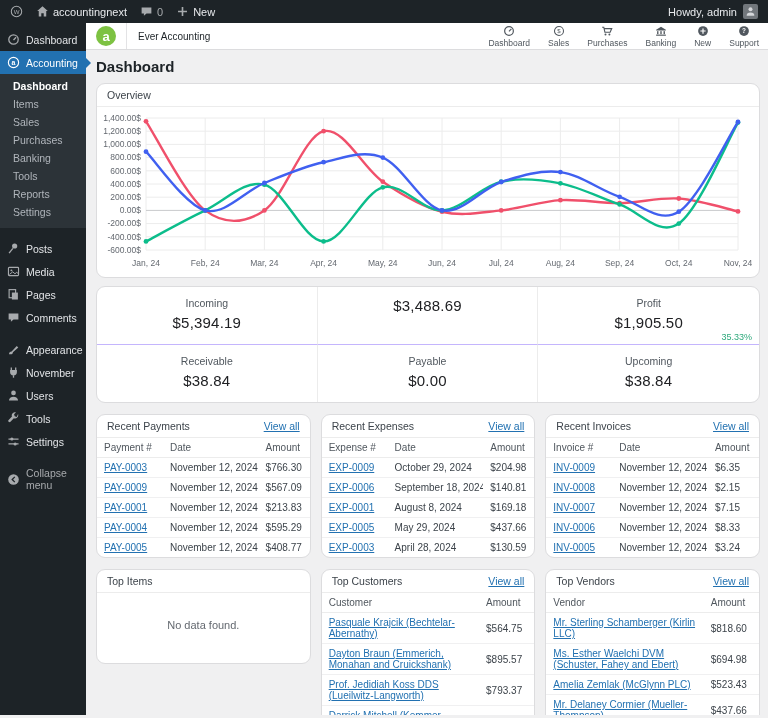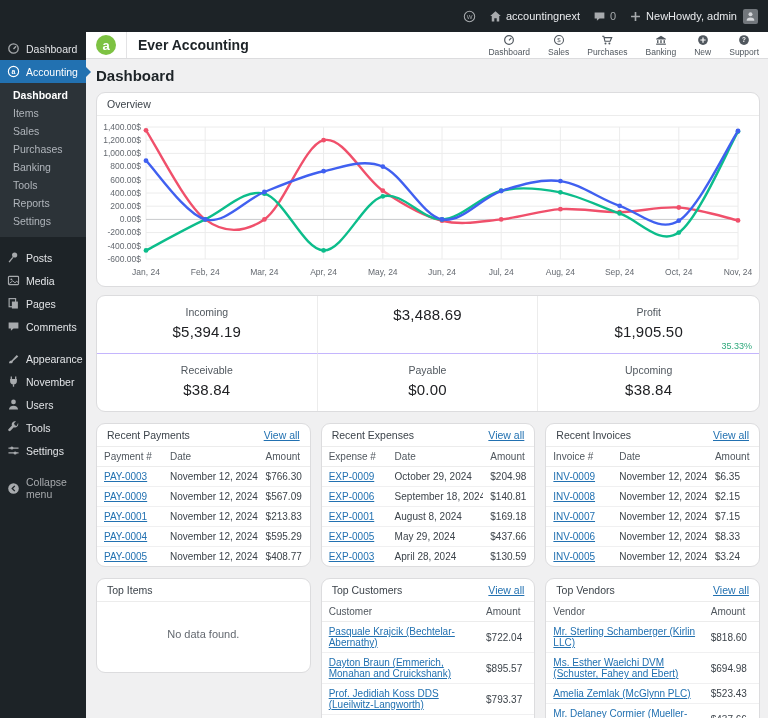--- a/index.html
+++ b/index.html
@@ -7,22 +7,22 @@
   body {
     width:768px; height:718px; overflow:hidden;
     font-family:"Liberation Sans", sans-serif;
     font-size:11px; color:#3c434a; background:#f0f0f1;
   }
   a { color:#2271b1; }
   svg { display:block; }
 
   
   #adminbar {
-    height:32px; background:#1d2327; color:#e8eaed;
-    display:flex; align-items:center; justify-content:flex-end;
+    height:23px; background:#1d2327; color:#e8eaed;
+    display:flex; align-items:center; justify-content:space-between;
     padding:0 10px; font-size:11px; position:relative; z-index:40;
   }
   .ab-left { display:flex; align-items:center; gap:13px; }
   .ab-item { display:flex; align-items:center; gap:4px; color:#e8eaed; cursor:pointer; }
   .ab-item .ic { width:13px; height:13px; color:#a7aaad; }
   .ab-right { display:flex; align-items:center; gap:6px; }
   .avatar { width:15px; height:15px; background:#72777c; border-radius:2px; display:flex; align-items:center; justify-content:center; color:#d5d7da; }
   .avatar svg { width:11px; height:11px; }
 
   
@@ -51,21 +51,21 @@
   .sb-item.collapse { color:#a7aaad; }
 
   
   #main { flex:1; display:flex; flex-direction:column; min-width:0; }
 
   #plugin-header {
     height:27px; background:#fff; border-bottom:1px solid #dcdcde;
     display:flex; align-items:center; flex-shrink:0;
   }
   .logo-box { width:41px; height:100%; display:flex; align-items:center; justify-content:center; border-right:1px solid #e3e3e5; }
-  #plugin-title { font-size:14px; font-weight:bold; color:#1d2327; margin-left:11px; }
+  #plugin-title { font-size:10px; font-weight:normal; color:#1d2327; margin-left:11px; }
   #header-nav { margin-left:auto; display:flex; align-items:stretch; height:100%; }
   .hn-item {
     display:flex; flex-direction:column; align-items:center; justify-content:center;
     padding:0 9px; gap:1px; font-size:8.5px; color:#50575e; cursor:pointer;
   }
   .hn-item .ic { width:12px; height:12px; color:#50575e; }
 
   
   #content { flex:1; padding:6px 8px 0 10px; overflow:hidden; }
   #page-title { font-size:15px; font-weight:600; color:#1d2327; margin:2px 0 8px 0; }
@@ -613,21 +613,21 @@
             <table>
               <thead>
                 <tr>
                   <th class="wrap" style="width:74%">Customer</th>
                   <th class="" style="width:26%">Amount</th>
                 </tr>
               </thead>
               <tbody>
                 <tr>
                   <td class="wrap"><a href="#">Pasquale Krajcik (Bechtelar-Abernathy)</a></td>
-                  <td class="">$722.04</td>
+                  <td class="">$564.75</td>
                 </tr>
                 <tr>
                   <td class="wrap"><a href="#">Dayton Braun (Emmerich, Monahan and Cruickshank)</a></td>
                   <td class="">$895.57</td>
                 </tr>
                 <tr>
                   <td class="wrap"><a href="#">Prof. Jedidiah Koss DDS (Lueilwitz-Langworth)</a></td>
                   <td class="">$793.37</td>
                 </tr>
                 <tr>

